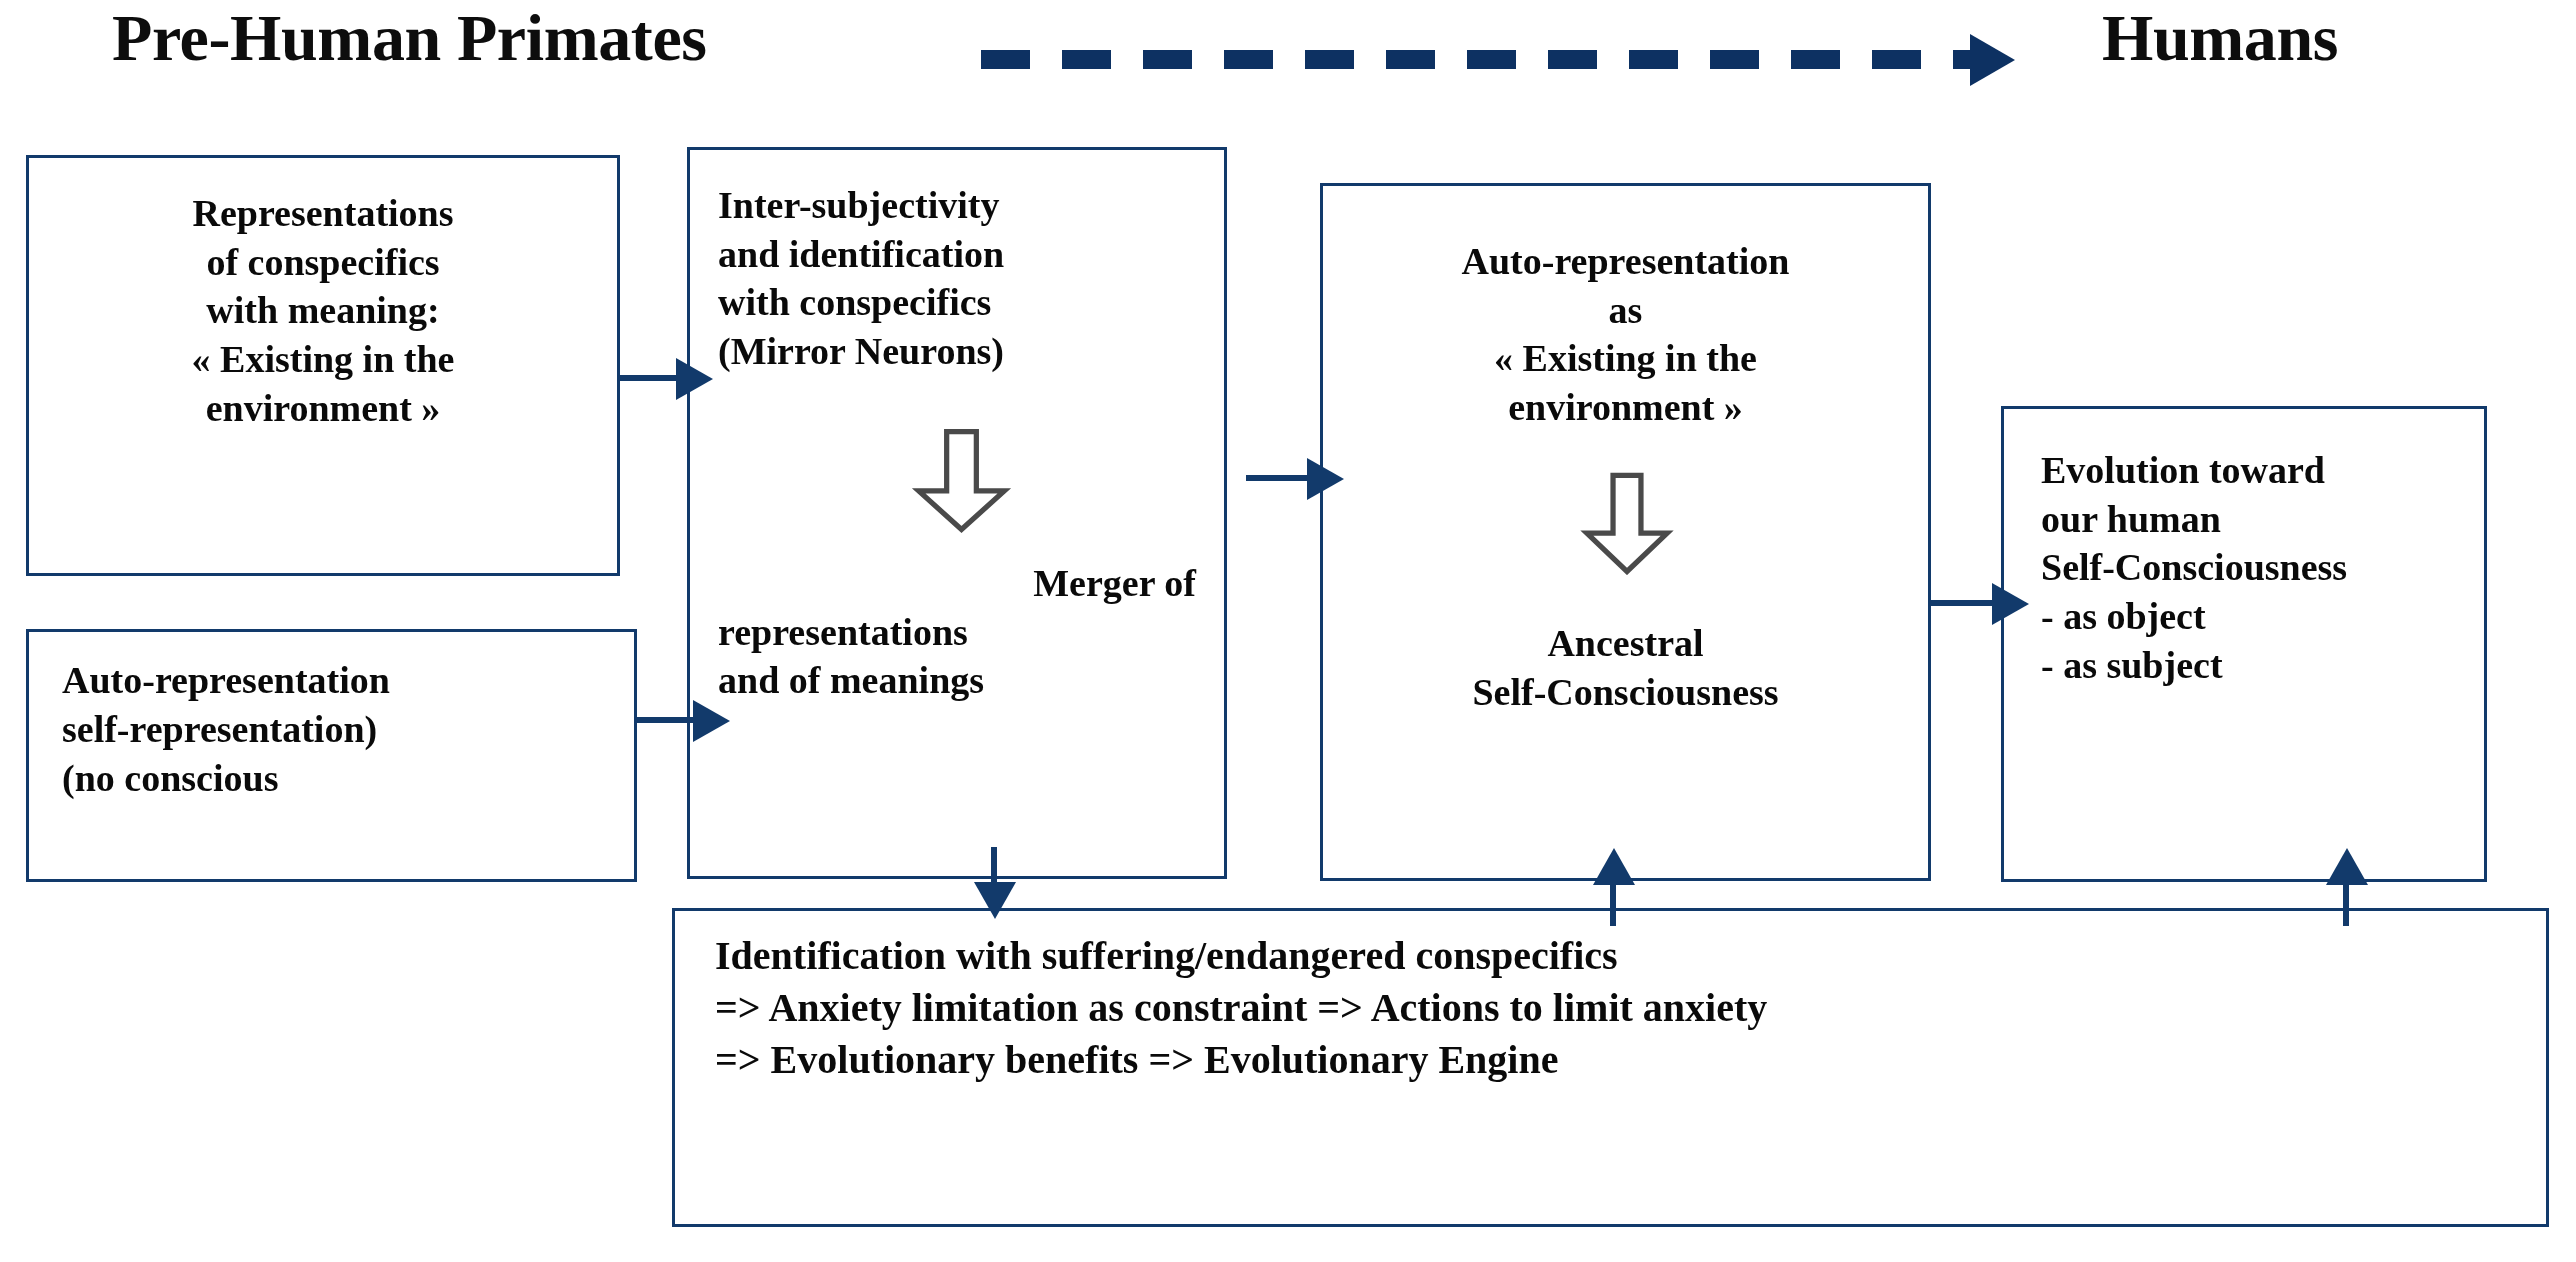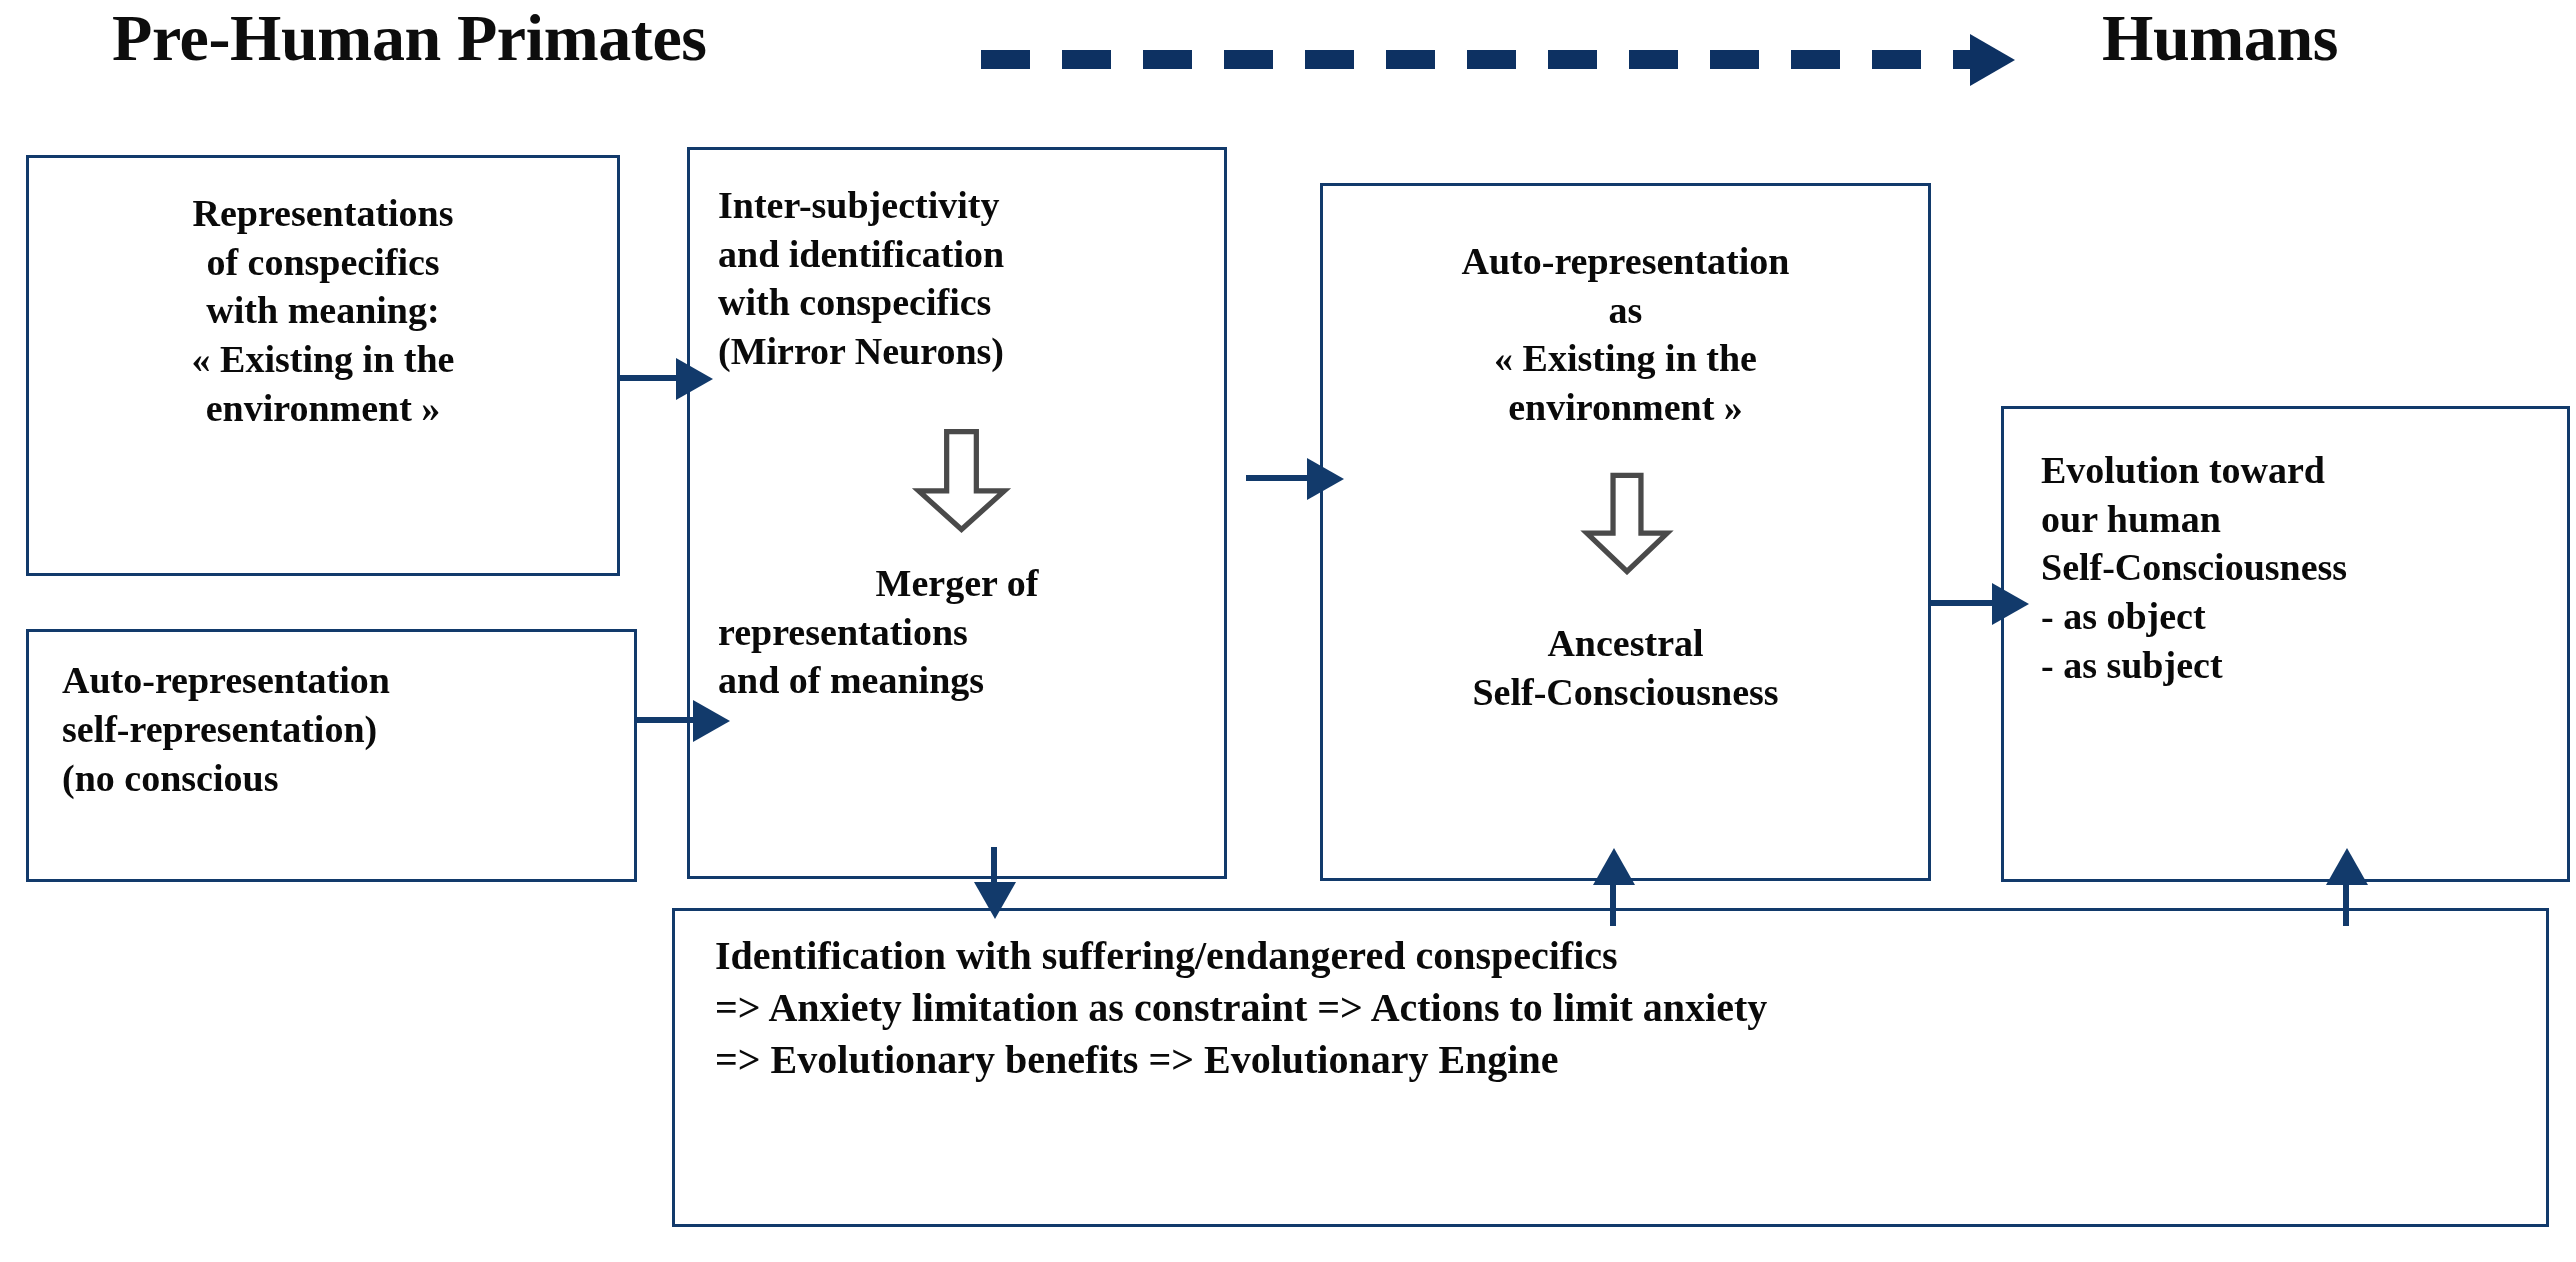--- a/index.html
+++ b/index.html
@@ -79,21 +79,21 @@
   #box-autorep-left .txt { top: 24.4px; padding: 0 33px; }
 
   #box-intersub        { left: 687px;  top: 147px; width: 540px;  height: 732px; }
   #box-intersub .txt-top  { top: 31px;  padding: 0 28px; }
   #box-intersub .txt-bot  { top: 409px; padding: 0 28px; }
 
   #box-autorep-env     { left: 1320px; top: 183px; width: 611px;  height: 698px; }
   #box-autorep-env .txt-top { top: 51px;  padding: 0 21px; }
   #box-autorep-env .txt-bot { top: 433px; padding: 0 21px; }
 
-  #box-evolution       { left: 2001px; top: 406px; width: 569px;  height: 476px; }
+  #box-evolution       { left: 2001px; top: 406px; width: 486px;  height: 476px; }
   #box-evolution .txt { top: 37px; padding: 0 0 0 37px; }
 
   #box-identification  { left: 672px;  top: 908px; width: 1877px; height: 319px; }
   #box-identification .txt { top: 19px; padding: 0 0 0 40px; font-size: 40px; line-height: 1.30; }
 
   
   .conn { position: absolute; }
   .conn .stem-h { position: absolute; height: 6.1px;  background: #123a6b; }
   .conn .stem-v { position: absolute; width: 6.1px;   background: #123a6b; }
   .conn .head-r {
@@ -159,21 +159,21 @@
       <div class="nowrap">and identification</div>
       <div class="nowrap">with  conspecifics</div>
       <div class="nowrap">(Mirror  Neurons)</div>
     </div>
 
     <svg class="hollow-arrow" style="left:220px; top:278px;" width="103" height="105" viewBox="0 0 118 120">
       <path d="M42 4 L76 4 L76 72 L108 72 L59 116 L10 72 L42 72 Z" fill="#ffffff" stroke="#4a4a4a" stroke-width="6" stroke-linejoin="miter"></path>
     </svg>
 
     <div class="txt txt-bot left">
-      <div class="nowrap" style="text-align:center">Merger of</div>
+      <div class="nowrap" style="text-align:right">Merger of</div>
       <div class="nowrap">representations</div>
       <div class="nowrap">and of meanings</div>
     </div>
   </div>
 
   <div class="box" id="box-autorep-env">
     <div class="txt txt-top ctr">
       <div class="nowrap">Auto-representation</div>
       <div class="nowrap">as</div>
       <div class="nowrap">« Existing in the</div>

